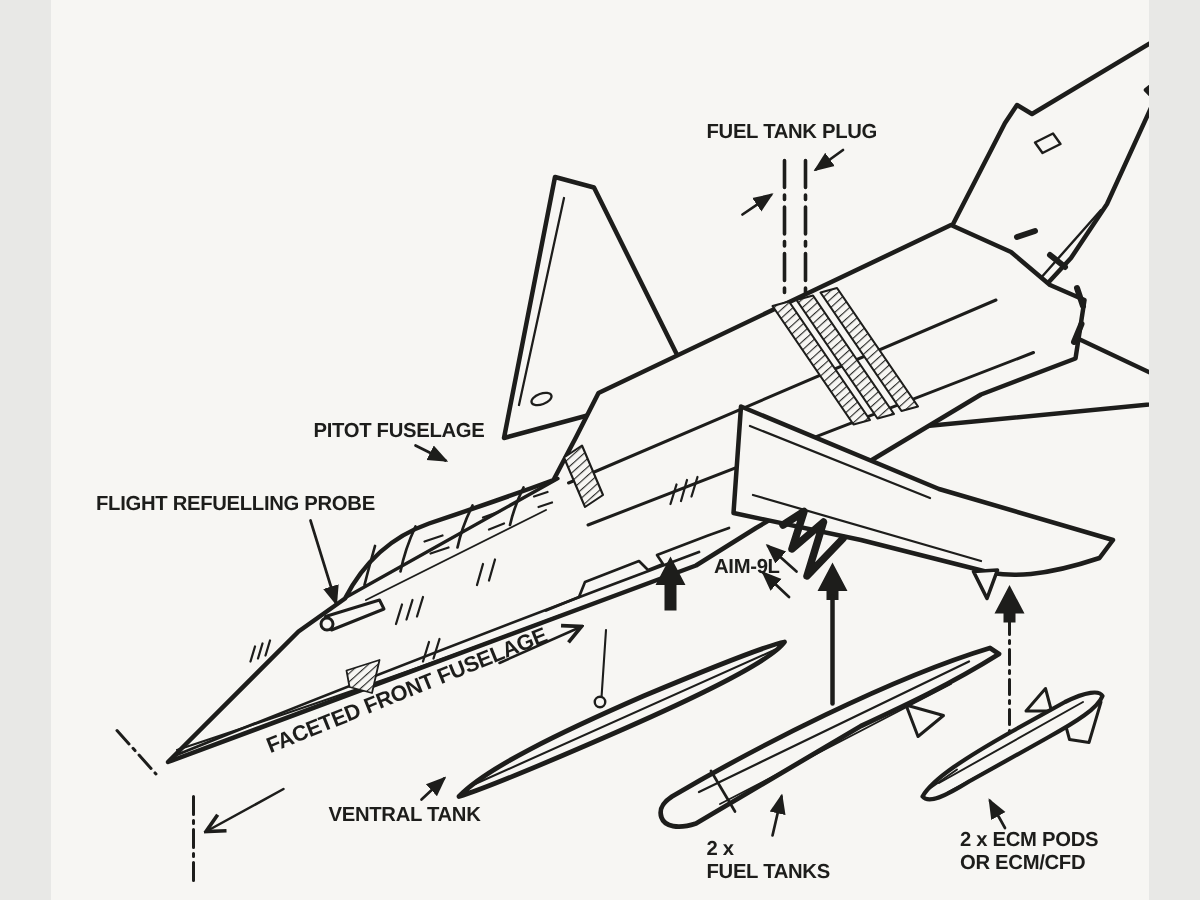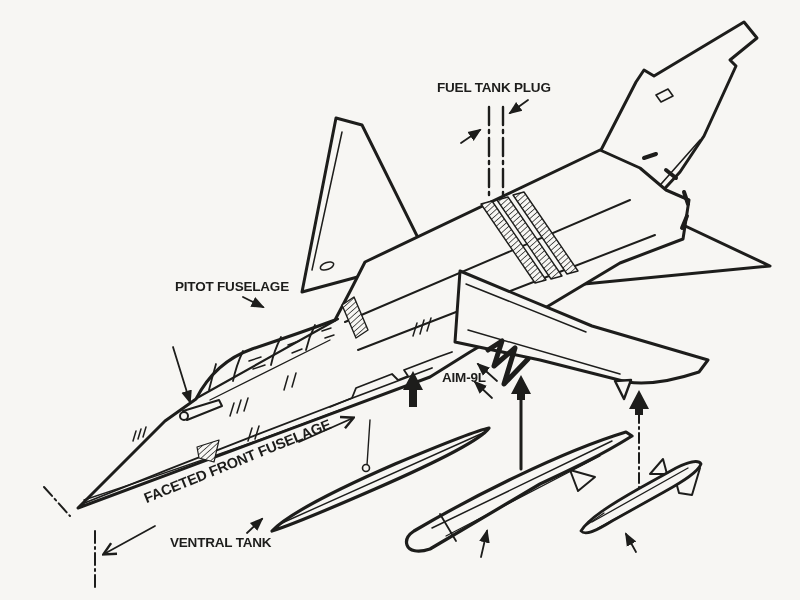--- a/index.html
+++ b/index.html
@@ -1,17 +1,17 @@
 <!DOCTYPE html>
 <html><head>
 <meta charset="utf-8">
 <style>
   html,body{margin:0;padding:0;background:#e8e8e6;}
   .stage{
-    position:relative;width:800px;height:600px;margin:0 auto;
+    position:relative;width:732px;height:600px;margin:0 auto;
     background:#f7f6f3;overflow:hidden;
     font-family:"Liberation Sans", sans-serif;
   }
   .stage svg{position:absolute;left:0;top:0;}
   .lbl{
     position:absolute;font-weight:bold;font-size:13.5px;
     letter-spacing:-0.2px;color:#1d1d1b;white-space:nowrap;line-height:15px;
     transform-origin:0 0;
   }
   .lbl.two{line-height:15px;}
@@ -192,22 +192,31 @@
       <path d="M598,528 L664,492" stroke-width="1.1"></path>
       <path d="M584,527 L604,513" stroke-width="1.3"></path>
     </g>
   </g>
 </svg>
 
   <div class="lbl" id="lbl-plug" style="left:437px;top:80px">FUEL TANK PLUG</div>
 
   <div class="lbl" style="left:175px;top:279px">PITOT FUSELAGE</div>
 
+  <div class="lbl" style="left:30px;top:328px">FLIGHT REFUELLING PROBE</div>
 
   <div class="lbl" id="lbl-faceted" style="left:142px;top:492px">FACETED FRONT FUSELAGE</div>
 
-  <div class="lbl" style="left:170px;top:535px">VENTRAL TANK</div>
+  <div class="lbl" style="left:185px;top:535px">VENTRAL TANK</div>
 
   <div class="lbl" style="left:442px;top:370px">AIM-9L</div>
 
-
+  <div class="lbl two" style="left:437px;top:558px">
+    <span style="display:block">2 x</span>
+    <span style="display:block">FUEL TANKS</span>
+  </div>
+
+  <div class="lbl two" style="left:606px;top:552px">
+    <span style="display:block">2 x ECM PODS</span>
+    <span style="display:block">OR ECM/CFD</span>
+  </div>
 
 </div>
 
 </body></html>

